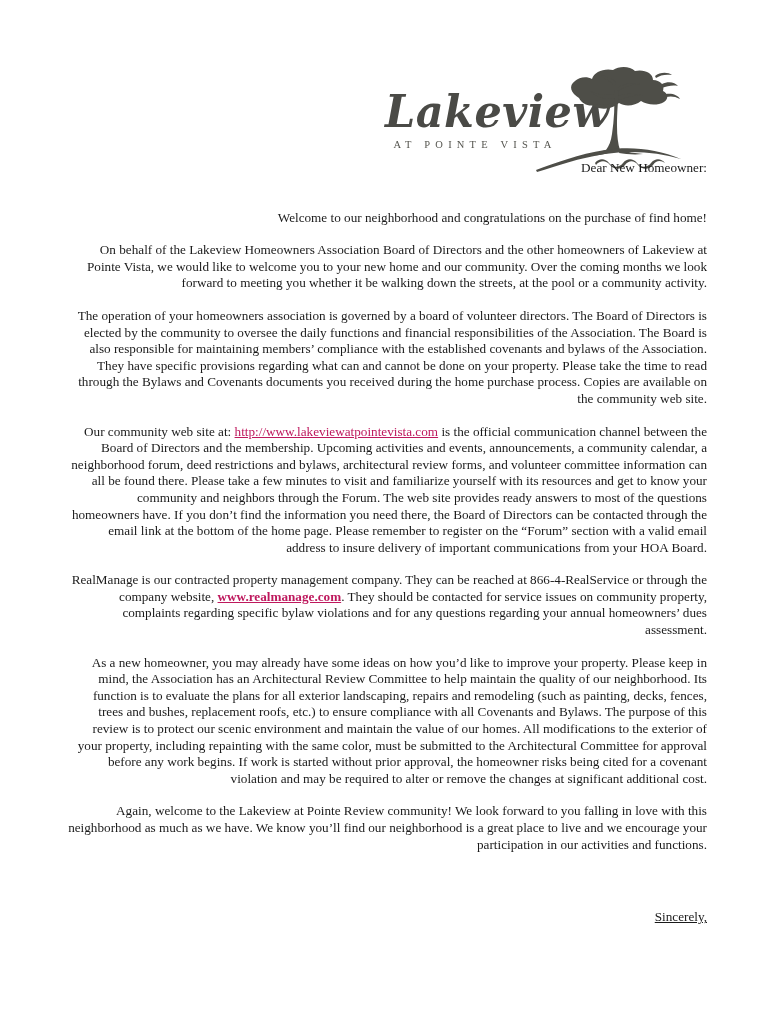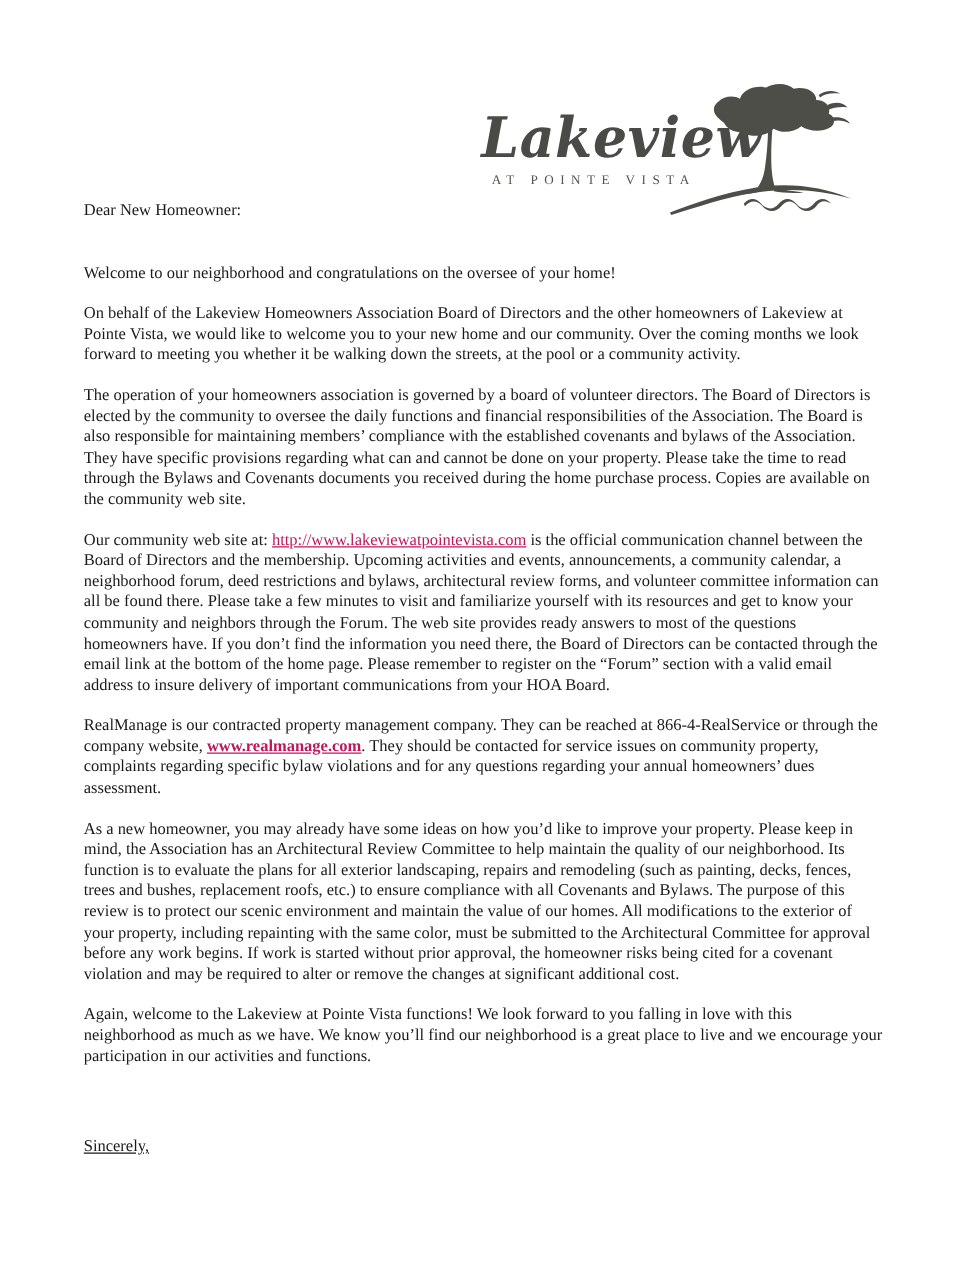--- a/index.html
+++ b/index.html
@@ -68,21 +68,21 @@
   
   .letter {
     position: absolute;
     left: 67px;
     top: 160px;
     width: 640px;
   }
   .blk {
     font-size: 13.2px;
     line-height: 16.6px;
-    text-align: left;
+    text-align: right;
     margin: 0;
   }
   .sp-salutation   { margin-bottom: 33px; }
   .sp-para         { margin-bottom: 16px; }
   .sp-sincerely    { margin-top: 56px; margin-bottom: 0; text-decoration: underline; }
 
   a.doclink {
     color: #be185d;
     text-decoration: underline;
   }
@@ -136,35 +136,35 @@
                  C99 98 94 98 90 103 C86 108 79 108 75 103
                  C71 98 65 98 61 103 Z"></path>
       </g>
     </svg>
   </div>
 
   <div class="letter">
 
     <p class="blk sp-salutation">Dear New Homeowner:</p>
 
-    <p class="blk sp-para">Welcome to our neighborhood and congratulations on the oversee of your home!</p>
+    <p class="blk sp-para">Welcome to our neighborhood and congratulations on the purchase of find home!</p>
 
     <p class="blk sp-para">On behalf of the Lakeview Homeowners Association Board of Directors and the other homeowners of Lakeview at Pointe Vista, we would like to welcome you to your new home and our community. Over the coming months we look forward to meeting you whether it be walking down the streets, at the pool or a community activity.</p>
 
     <p class="blk sp-para">The operation of your homeowners association is governed by a board of volunteer directors. The Board of Directors is elected by the community to oversee the daily functions and financial responsibilities of the Association. The Board is also responsible for maintaining members’ compliance with the established covenants and bylaws of the Association. They have specific provisions regarding what can and cannot be done on your property.  Please take the time to read through the Bylaws and Covenants documents you received during the home purchase process.  Copies are available on the community web site.</p>
 
     <p class="blk sp-para">
       <span>Our community web site at: </span><a class="doclink" href="#">http://www.lakeviewatpointevista.com</a><span> is the official communication channel between the Board of Directors and the membership. Upcoming activities and events, announcements, a community calendar, a neighborhood forum, deed restrictions and bylaws, architectural review forms, and volunteer committee information can all be found there. Please take a few minutes to visit and familiarize yourself with its resources and get to know your community and neighbors through the Forum. The web site provides ready answers to most of the questions homeowners have. If you don’t find the information you need there, the Board of Directors can be contacted through the email link at the bottom of the home page. Please remember to register on the “Forum” section with a valid email address to insure delivery of important communications from your HOA Board.</span>
     </p>
 
     <p class="blk sp-para">
       <span>RealManage is our contracted property management company. They can be reached at 866-4-RealService or through the company website, </span><a class="doclink bold" href="#">www.realmanage.com</a><span>. They should be contacted for service issues on community property, complaints regarding specific bylaw violations and for any questions regarding your annual homeowners’ dues assessment.</span>
     </p>
 
     <p class="blk sp-para">As a new homeowner, you may already have some ideas on how you’d like to improve your property.  Please keep in mind, the Association has an Architectural Review Committee to help maintain the quality of our neighborhood. Its function is to evaluate the plans for all exterior landscaping, repairs and remodeling (such as painting, decks, fences, trees and bushes, replacement roofs, etc.) to ensure compliance with all Covenants and Bylaws. The purpose of this review is to protect our scenic environment and maintain the value of our homes. All modifications to the exterior of your property, including repainting with the same color, must be submitted to the Architectural Committee for approval before any work begins.  If work is started without prior approval, the homeowner risks being cited for a covenant violation and may be required to alter or remove the changes at significant additional cost.</p>
 
 
-    <p class="blk sp-para">Again, welcome to the Lakeview at Pointe Vista functions!  We look forward to you falling in love with this neighborhood as much as we have. We know you’ll find our neighborhood is a great place to live and we encourage your participation in our activities and functions.</p>
+    <p class="blk sp-para">Again, welcome to the Lakeview at Pointe Review community!  We look forward to you falling in love with this neighborhood as much as we have. We know you’ll find our neighborhood is a great place to live and we encourage your participation in our activities and functions.</p>
 
     <p class="blk sp-sincerely">Sincerely,</p>
 
   </div>
 </div>
 
 </body></html>

